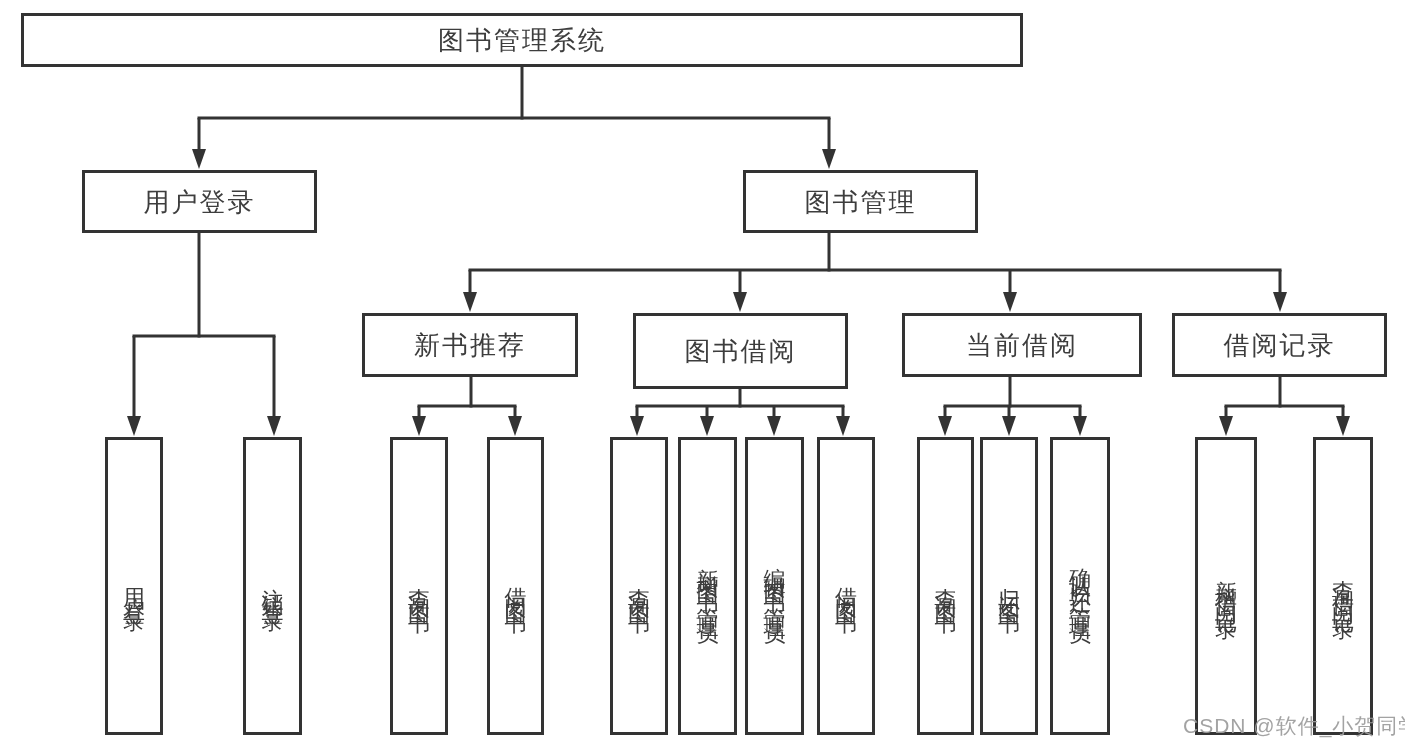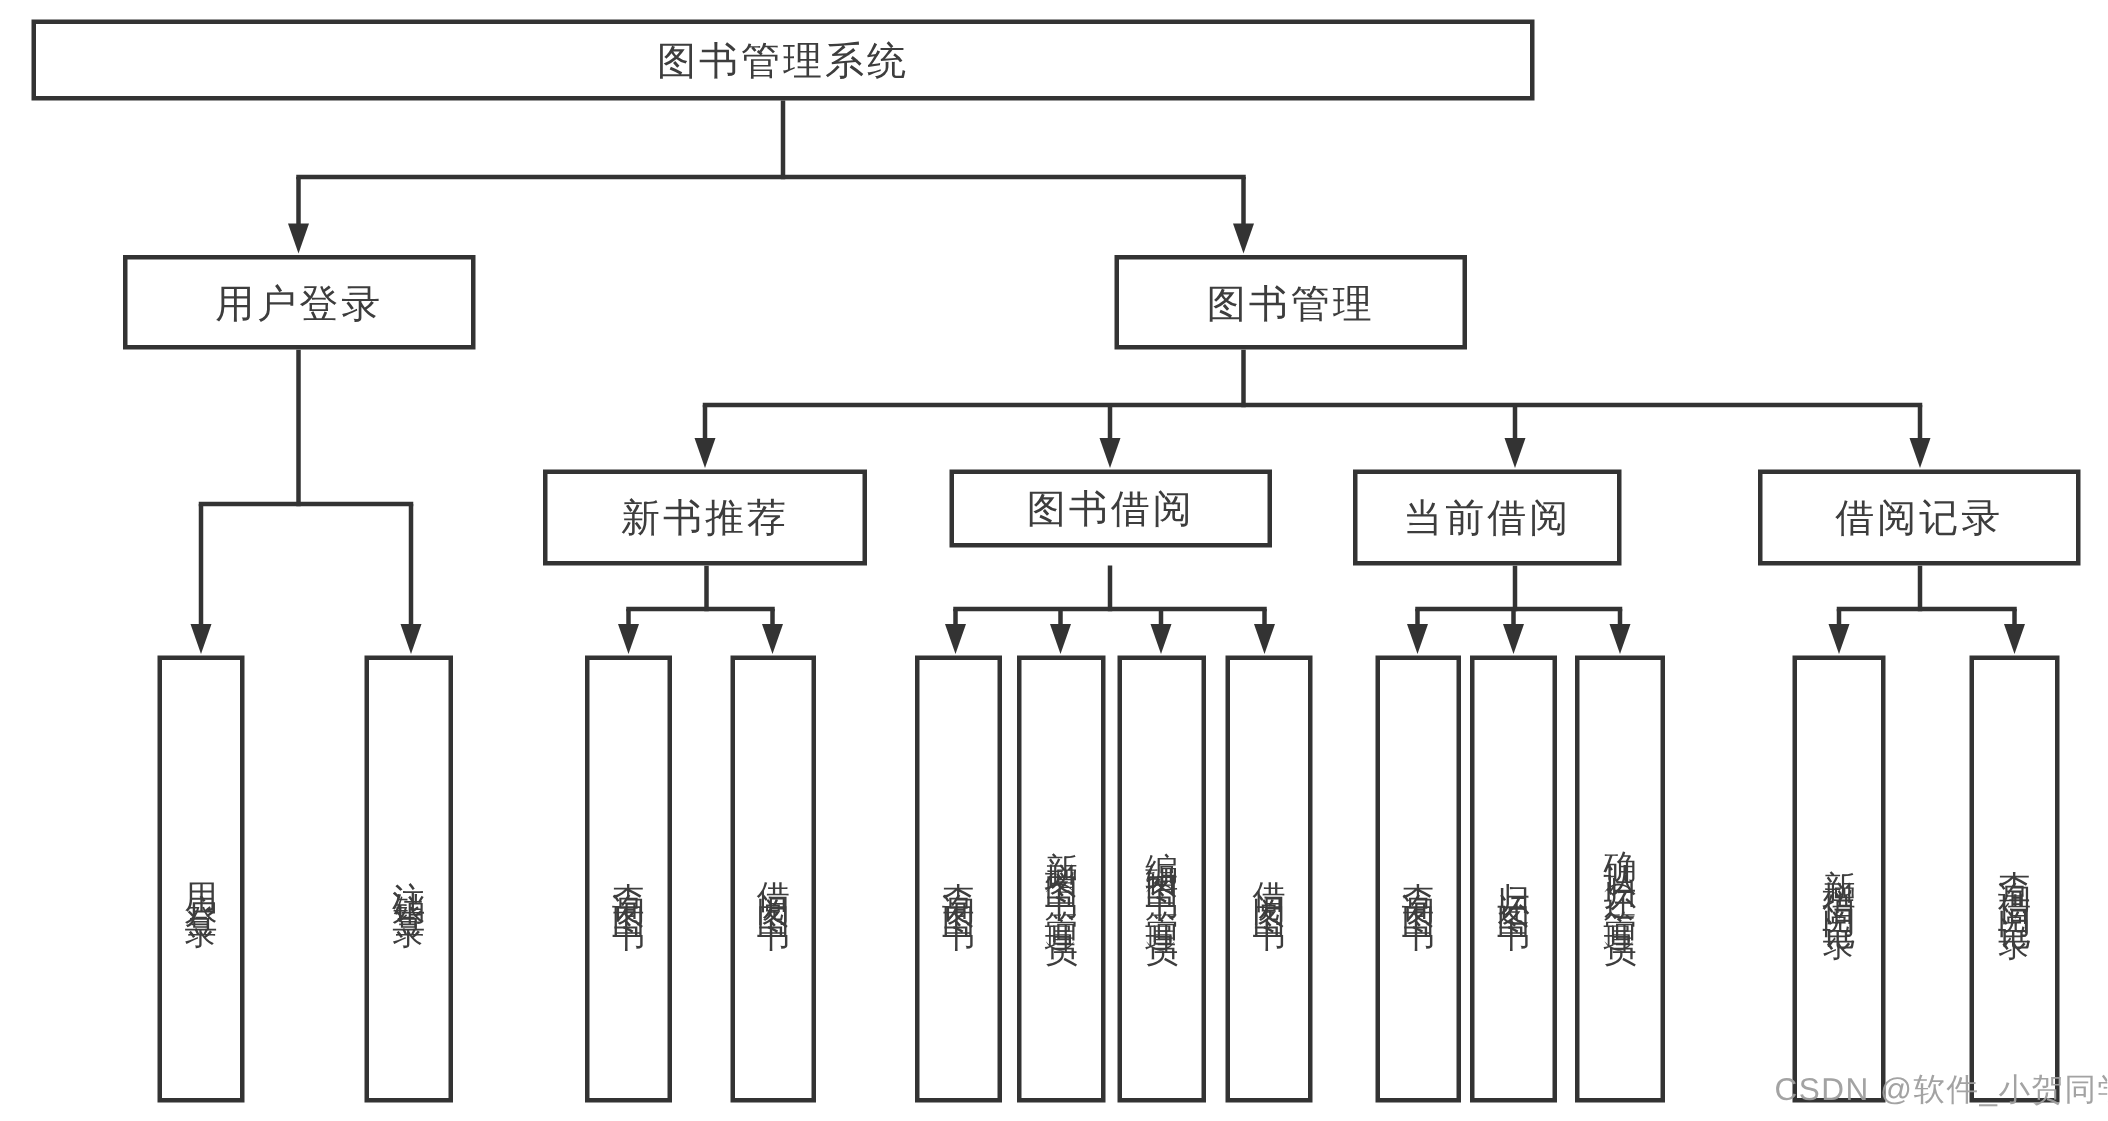--- a/index.html
+++ b/index.html
@@ -153,24 +153,24 @@
   <div class="node hbox" style="left:82px; top:170px; width:235px; height:63px;">
     <span>用户登录</span>
   </div>
   <div class="node hbox" style="left:712px; top:170px; width:235px; height:63px;margin-left:31px;">
     <span>图书管理</span>
   </div>
 
   <div class="node hbox" style="left:362px; top:313px; width:216px; height:64px;">
     <span>新书推荐</span>
   </div>
-  <div class="node hbox" style="left:633px; top:313px; width:215px; height:52px;">
+  <div class="node hbox" style="left:633px; top:313px; width:215px; height:76px;">
     <span>图书借阅</span>
   </div>
-  <div class="node hbox" style="left:902px; top:313px; width:179px; height:64px;">
+  <div class="node hbox" style="left:902px; top:313px; width:240px; height:64px;">
     <span>当前借阅</span>
   </div>
   <div class="node hbox" style="left:1172px; top:313px; width:215px; height:64px;">
     <span>借阅记录</span>
   </div>
 
   <div class="node vbox" style="left:105px; top:437px; width:58px; height:298px;">
     <span class="vtext">用户登录</span>
   </div>
   <div class="node vbox" style="left:243px; top:437px; width:59px; height:298px;">

